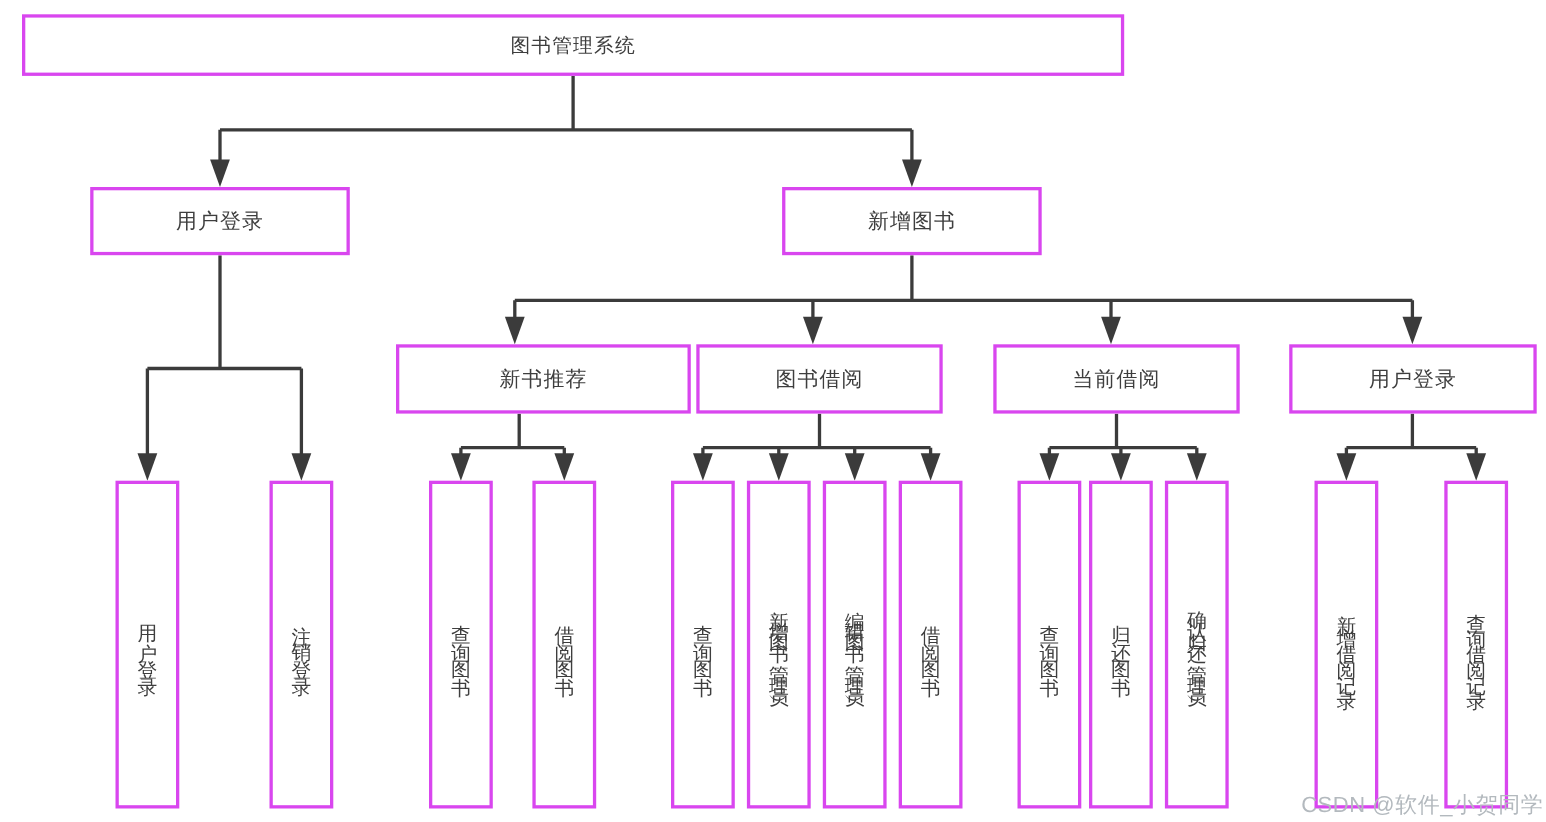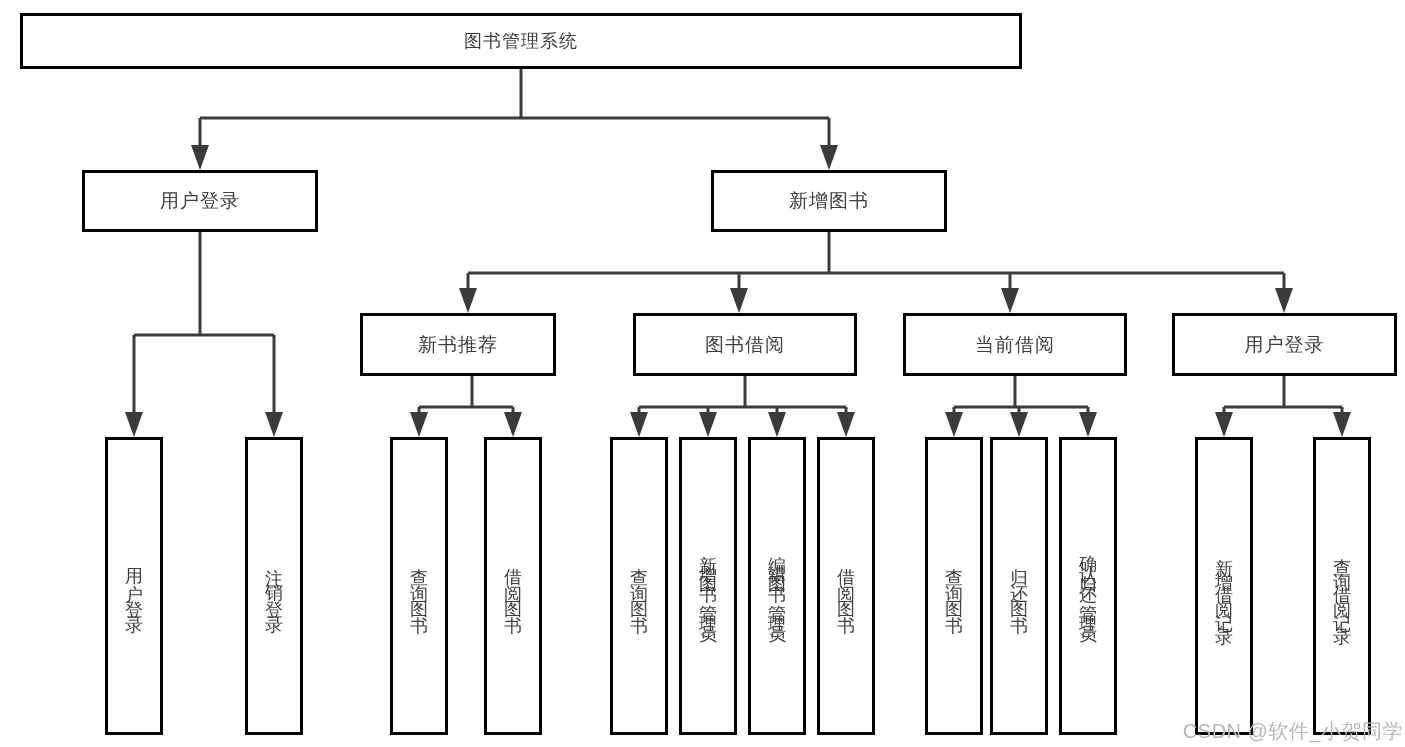--- a/index.html
+++ b/index.html
@@ -8,21 +8,21 @@
     width:1405px;height:747px;
     background:#ffffff;
     font-family:"Liberation Sans", sans-serif;
     overflow:hidden;
   }
   .wires{position:absolute;left:0;top:0;}
   .box{
     position:absolute;
     box-sizing:border-box;
     background:#ffffff;
-    border:3px solid #000000;
+    border:3px solid #d946ef;
     display:flex;
     align-items:center;
     justify-content:center;
     color:#3e3e3e;
   }
   .hlbl{font-size:19px;letter-spacing:1px;}
   .root .hlbl{font-size:18px;}
   .leaf{width:58px;top:437px;height:298px;}
   .vlbl{
     writing-mode:vertical-lr;
@@ -84,21 +84,21 @@
     <span class="hlbl">图书管理系统</span>
   </div>
 
   <div class="box" style="left:82px;top:170px;width:236px;height:62px;">
     <span class="hlbl">用户登录</span>
   </div>
   <div class="box" style="left:711px;top:170px;width:236px;height:62px;">
     <span class="hlbl">新增图书</span>
   </div>
 
-  <div class="box" style="left:360px;top:313px;width:196px;height:63px;">
+  <div class="box" style="left:360px;top:313px;width:268px;height:63px;">
     <span class="hlbl">新书推荐</span>
   </div>
   <div class="box" style="left:633px;top:313px;width:224px;height:63px;">
     <span class="hlbl">图书借阅</span>
   </div>
   <div class="box" style="left:903px;top:313px;width:224px;height:63px;">
     <span class="hlbl">当前借阅</span>
   </div>
   <div class="box" style="left:1172px;top:313px;width:225px;height:63px;">
     <span class="hlbl">用户登录</span>

